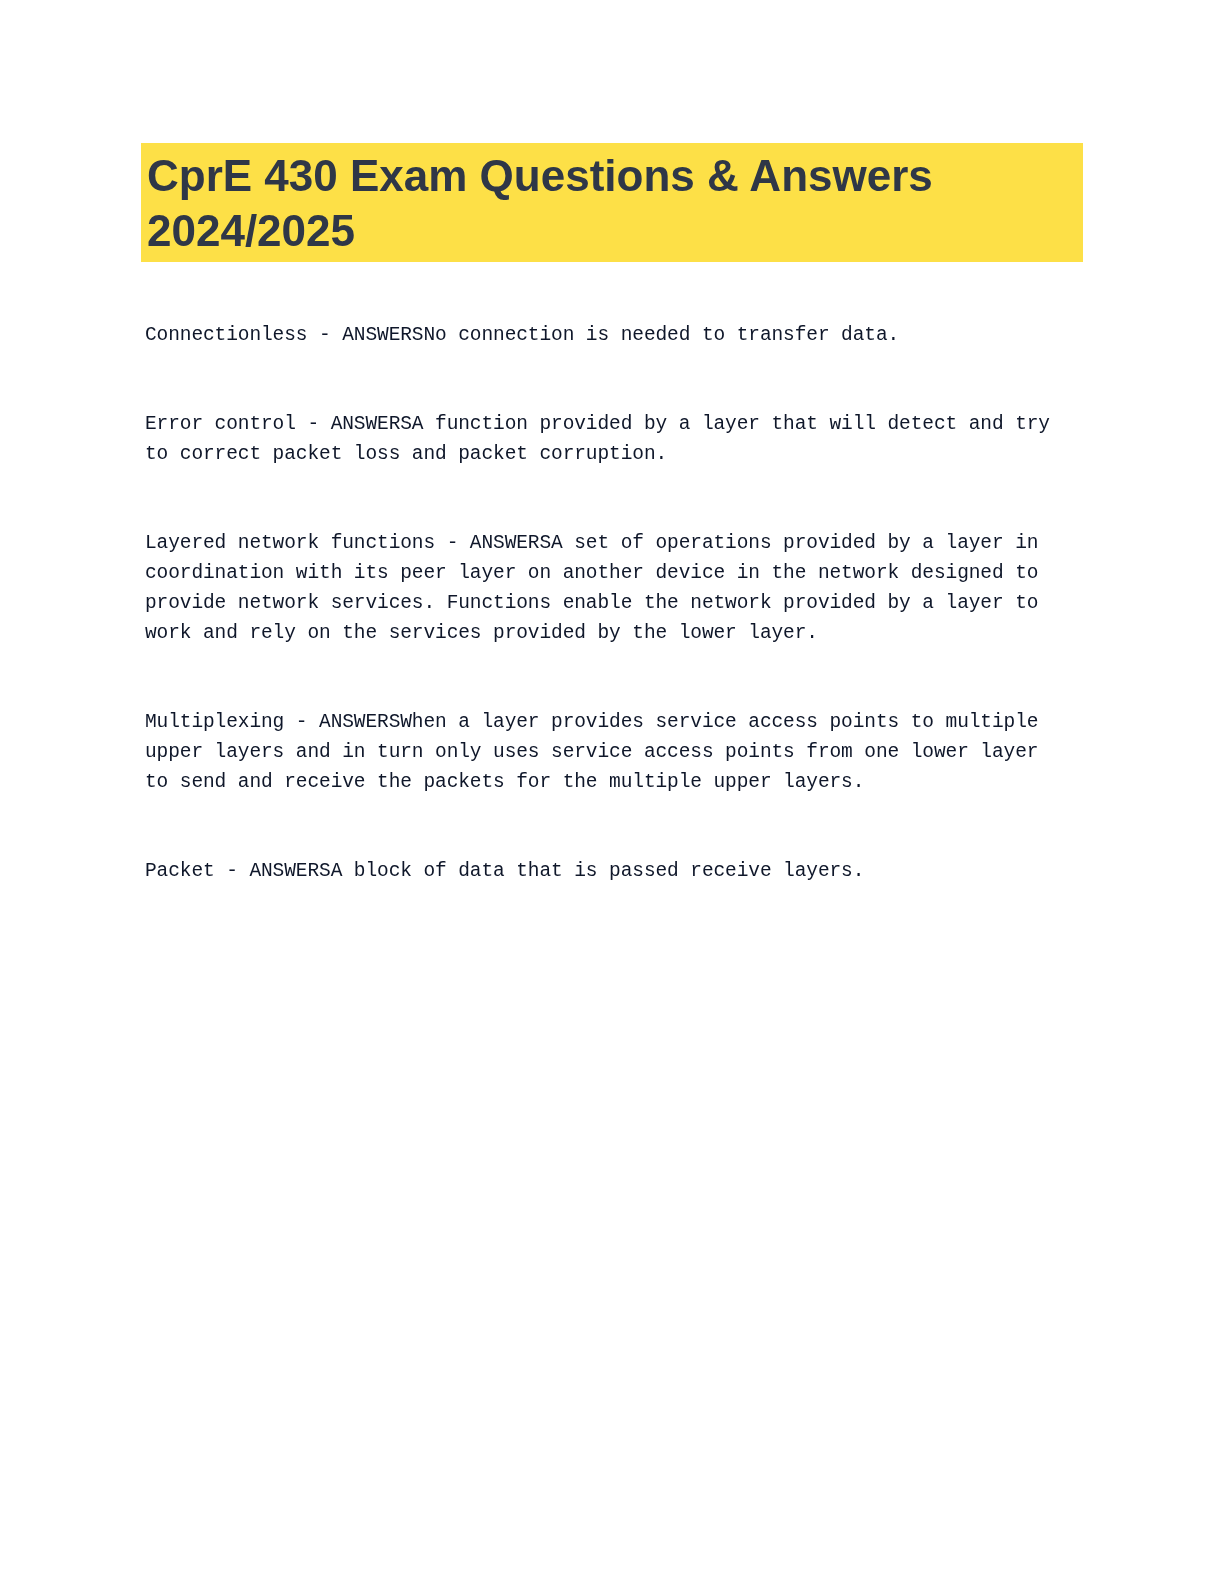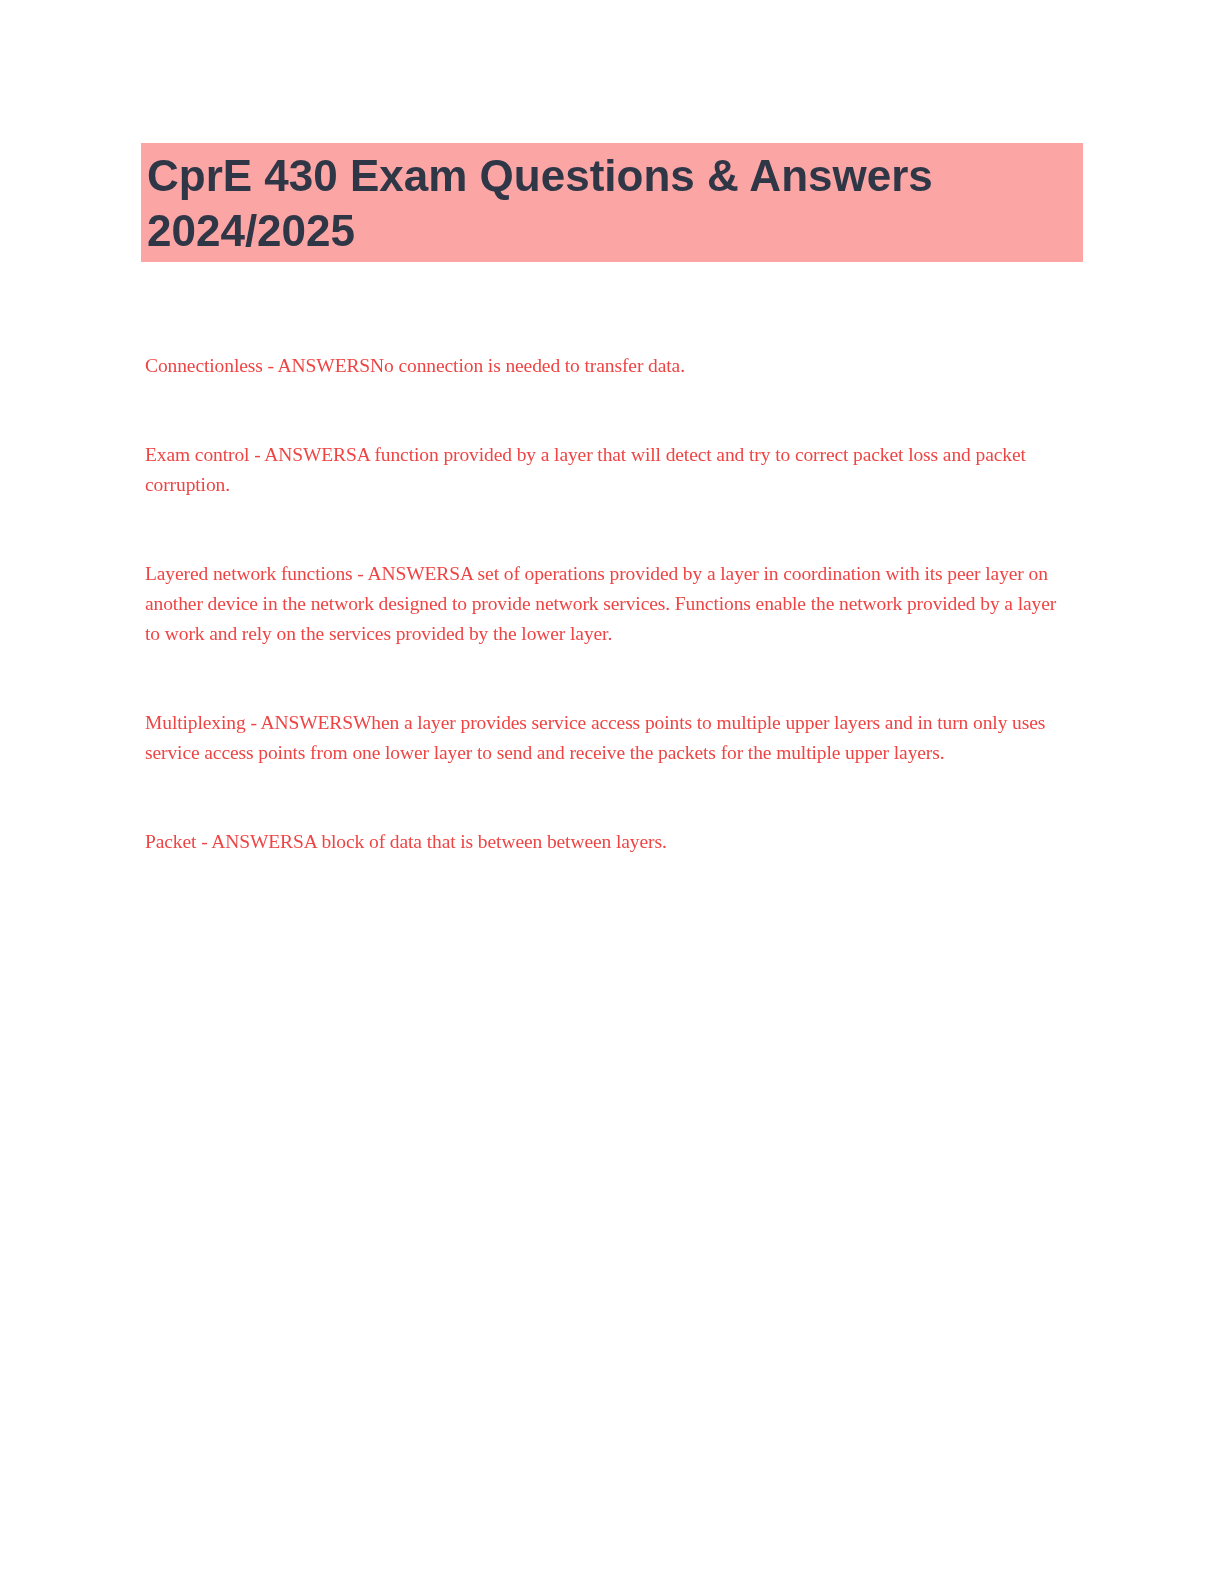--- a/index.html
+++ b/index.html
@@ -12,55 +12,55 @@
   .page {
     width: 1224px;
     height: 1584px;
     background: #ffffff;
     padding-top: 143px;
     padding-left: 141px;
     padding-right: 141px;
   }
   .title-block {
     width: 942px;
-    background: #fca5a5;
+    background: #fde047;
     padding: 5px 10px 4px 6px;
-    margin-bottom: 89px;
+    margin-bottom: 58px;
   }
   .doc-title {
     font-size: 44px;
     line-height: 55px;
     font-weight: bold;
     color: #2f3747;
     letter-spacing: 0px;
     font-family: "Liberation Sans", sans-serif;
   }
   .body-text {
     width: 926px;
     margin-left: 4px;
   }
   .qa-paragraph {
     font-size: 19.5px;
     line-height: 30px;
     letter-spacing: -0.1px;
-    color: #ef4444;
+    color: #0f172a;
     margin: 16px 0 59px 0;
-    font-family: Liberation Serif, serif;
+    font-family: Liberation Mono, monospace;
   }
 </style>
 </head>
 <body>
 
 <div class="page">
 
   <div class="title-block">
     <h1 class="doc-title">CprE 430 Exam Questions &amp; Answers 2024/2025</h1>
   </div>
 
   <div class="body-text">
     <p class="qa-paragraph">Connectionless - ANSWERSNo connection is needed to transfer data.</p>
-    <p class="qa-paragraph">Exam control - ANSWERSA function provided by a layer that will detect and try to correct packet loss and packet corruption.</p>
+    <p class="qa-paragraph">Error control - ANSWERSA function provided by a layer that will detect and try to correct packet loss and packet corruption.</p>
     <p class="qa-paragraph">Layered network functions - ANSWERSA set of operations provided by a layer in coordination with its peer layer on another device in the network designed to provide network services. Functions enable the network provided by a layer to work and rely on the services provided by the lower layer.</p>
     <p class="qa-paragraph">Multiplexing - ANSWERSWhen a layer provides service access points to multiple upper layers and in turn only uses service access points from one lower layer to send and receive the packets for the multiple upper layers.</p>
-    <p class="qa-paragraph">Packet - ANSWERSA block of data that is between between layers.</p>
+    <p class="qa-paragraph">Packet - ANSWERSA block of data that is passed receive layers.</p>
   </div>
 
 </div>
 
 </body></html>

